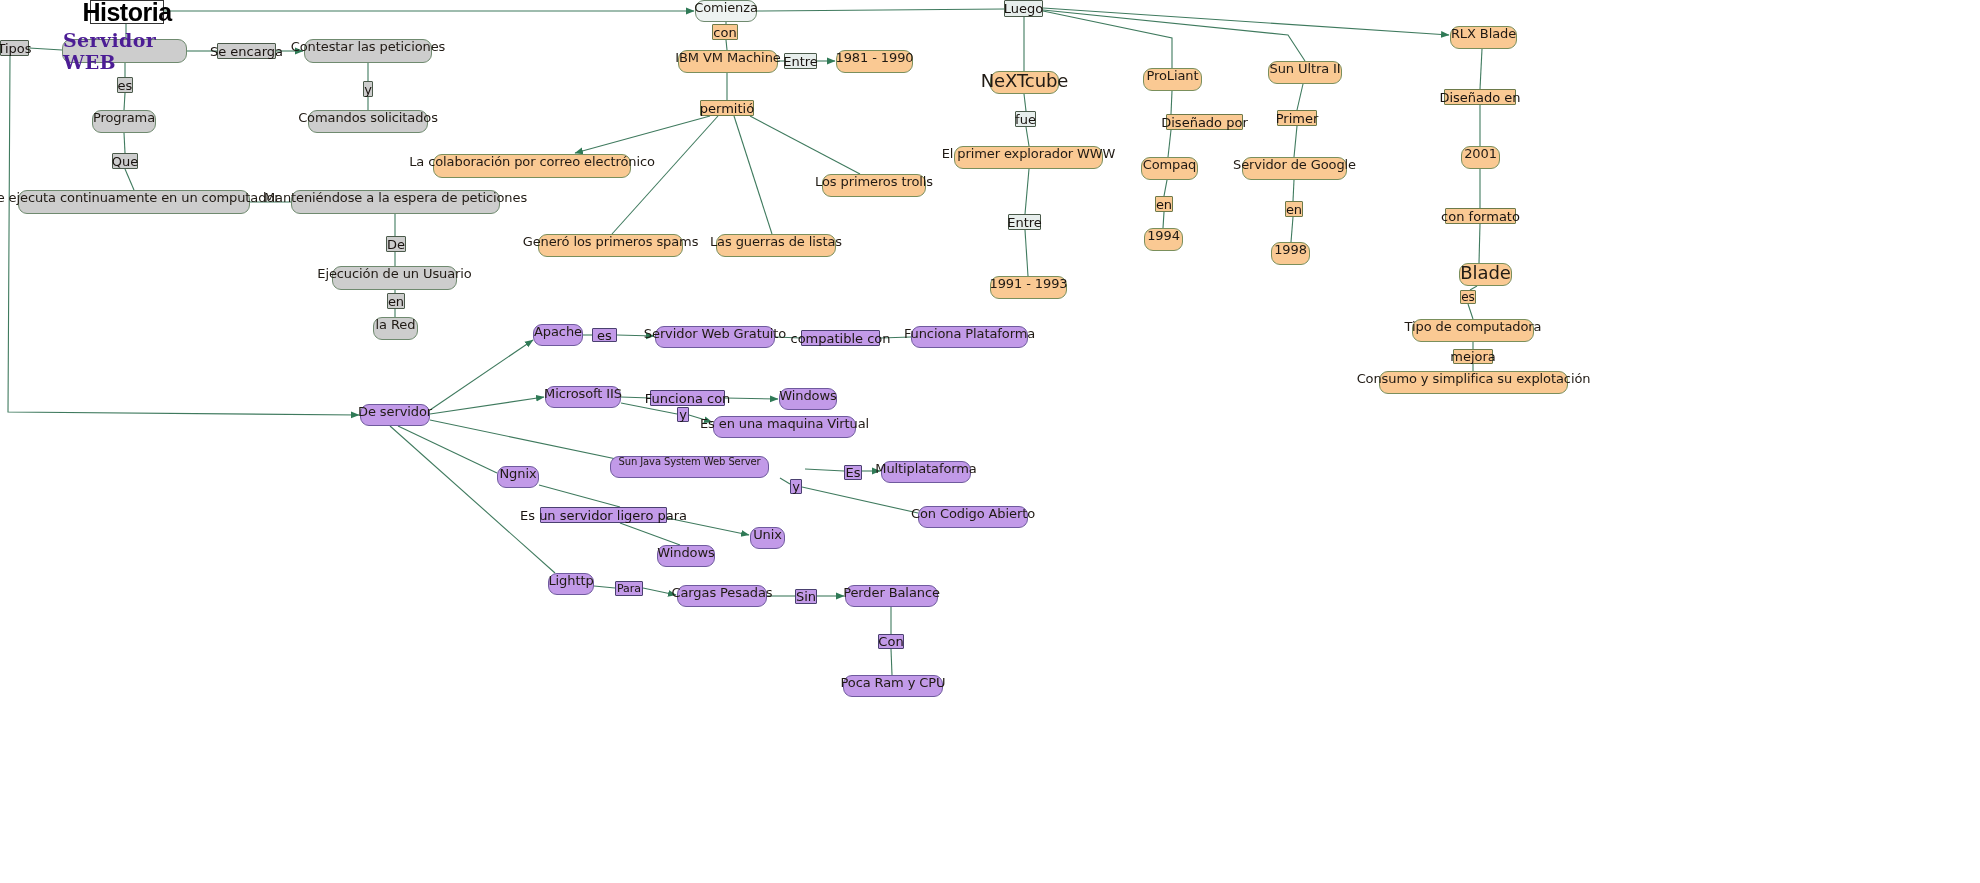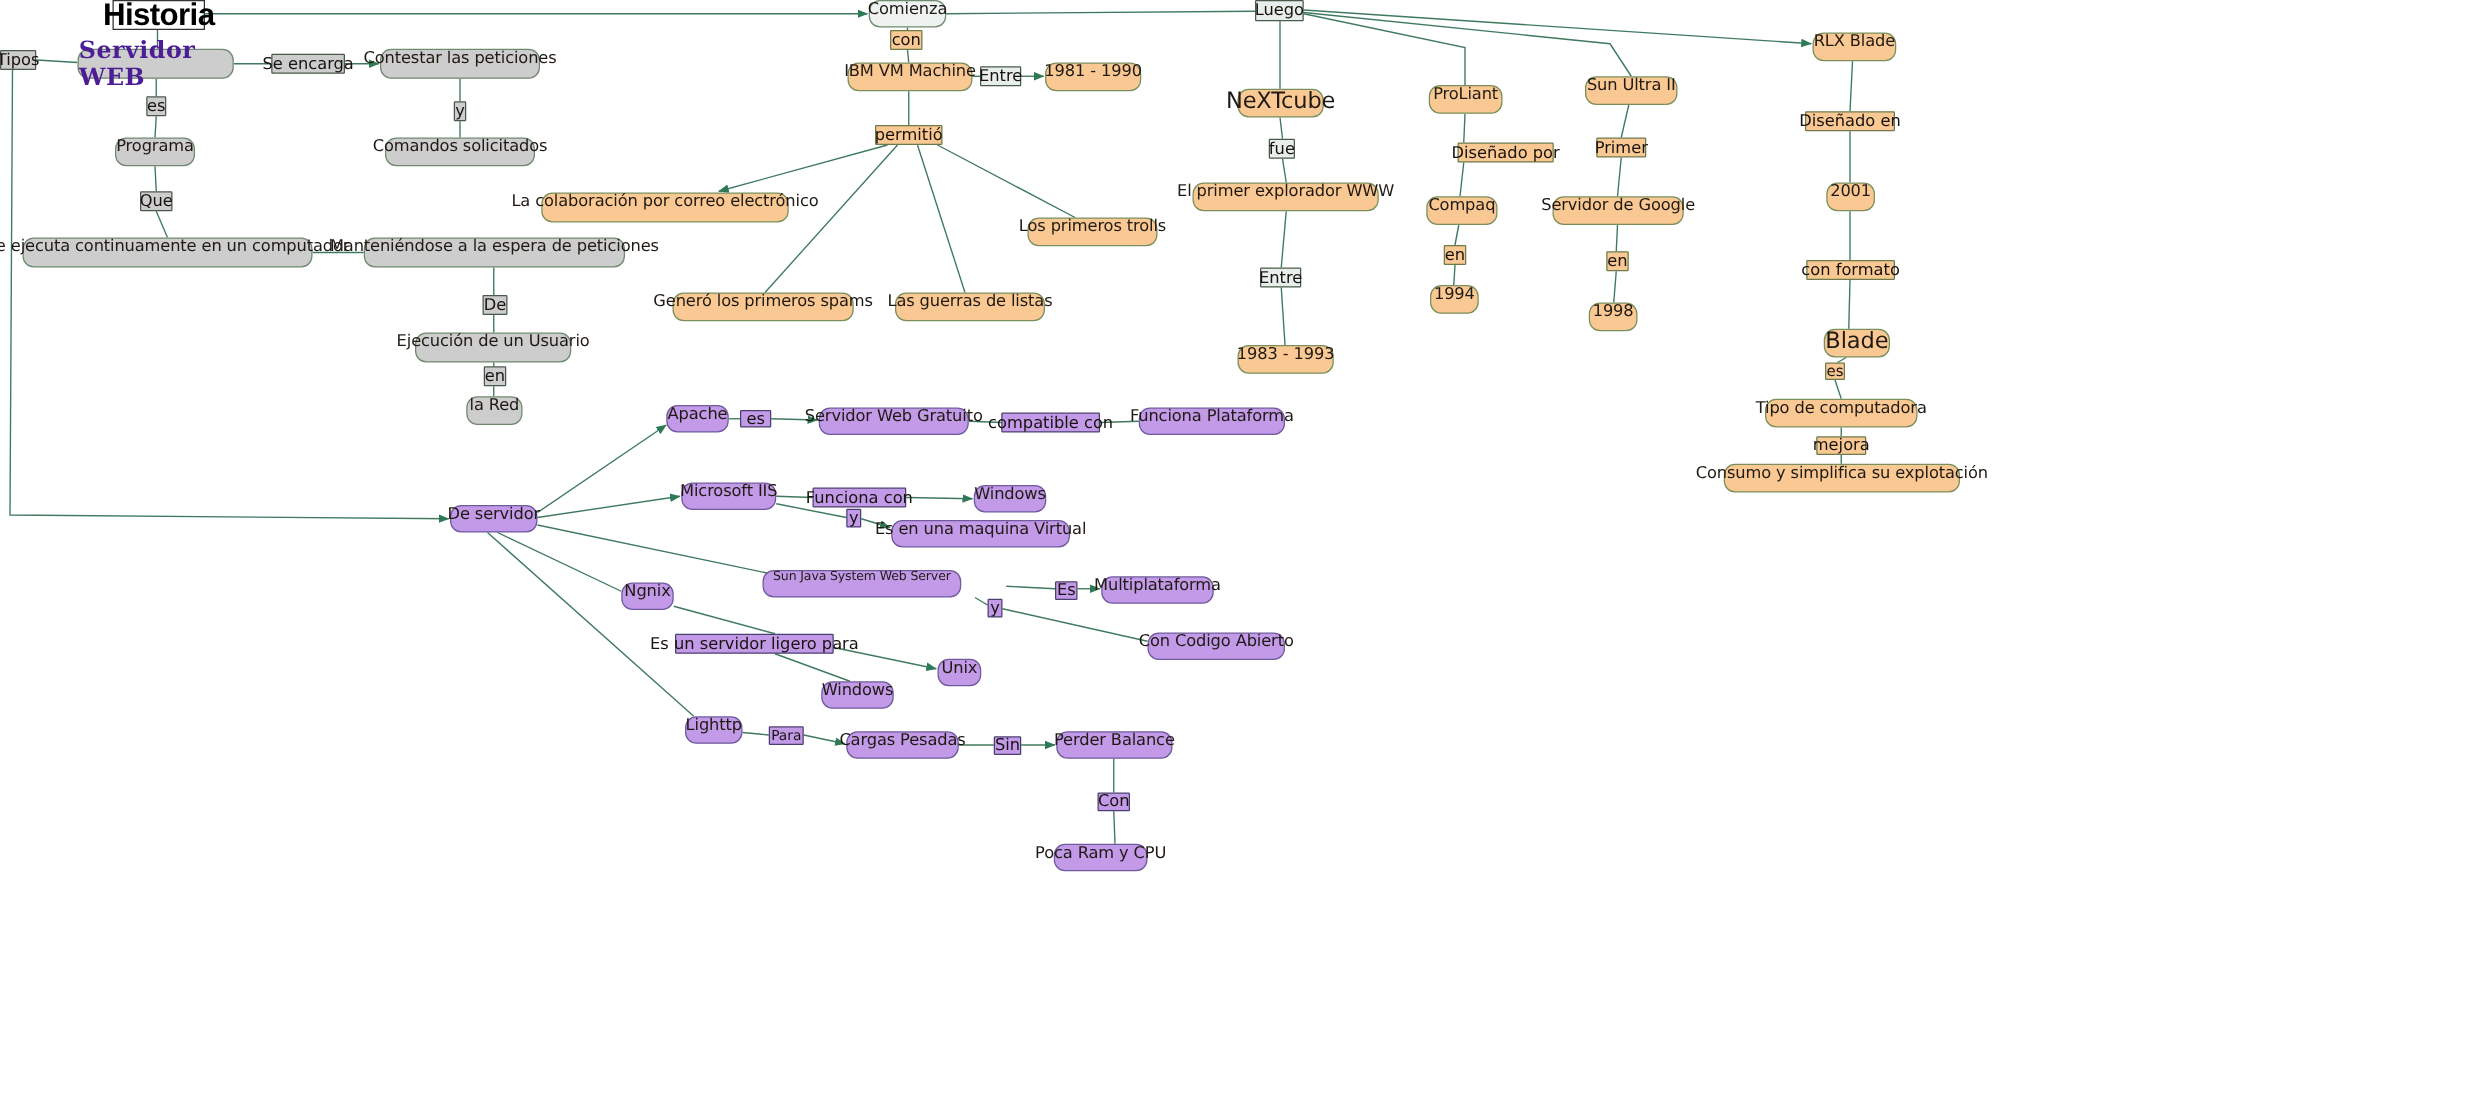--- a/index.html
+++ b/index.html
@@ -285,21 +285,21 @@
       <div class="link-label white" style="left: 1015px; top: 111px; width: 21px; height: 16px; font-size: 13px;">
         <span>fue</span>
       </div>
       <div class="node orange" style="left: 954px; top: 146px; width: 149px; height: 23px; font-size: 13px;">
         <span>El primer explorador WWW</span>
       </div>
       <div class="link-label white" style="left: 1008px; top: 214px; width: 33px; height: 16px; font-size: 13px;">
         <span>Entre</span>
       </div>
       <div class="node orange" style="left: 990px; top: 276px; width: 77px; height: 23px; font-size: 13px;">
-        <span>1983 - 1993</span>
+        <span>1991 - 1993</span>
       </div>
       <div class="node orange" style="left: 1143px; top: 68px; width: 59px; height: 23px; font-size: 13px;">
         <span>ProLiant</span>
       </div>
       <div class="link-label orange" style="left: 1133px; top: 114px; width: 77px; height: 16px; font-size: 13px; margin-left: 33px;">
         <span>Diseñado por</span>
       </div>
       <div class="node orange" style="left: 1141px; top: 157px; width: 57px; height: 23px; font-size: 13px;">
         <span>Compaq</span>
       </div>
@@ -422,18 +422,18 @@
       </div>
       <div class="link-label purple" style="left: 795px; top: 589px; width: 22px; height: 15px; font-size: 13px;">
         <span>Sin</span>
       </div>
       <div class="node purple" style="left: 845px; top: 585px; width: 93px; height: 22px; font-size: 13px;">
         <span>Perder Balance</span>
       </div>
       <div class="link-label purple" style="left: 878px; top: 634px; width: 26px; height: 15px; font-size: 13px;">
         <span>Con</span>
       </div>
-      <div class="node purple" style="left: 843px; top: 675px; width: 75px; height: 22px; font-size: 13px;">
+      <div class="node purple" style="left: 843px; top: 675px; width: 100px; height: 22px; font-size: 13px;">
         <span>Poca Ram y CPU</span>
       </div>
     </div>
 
 </div>
 
 </body></html>

